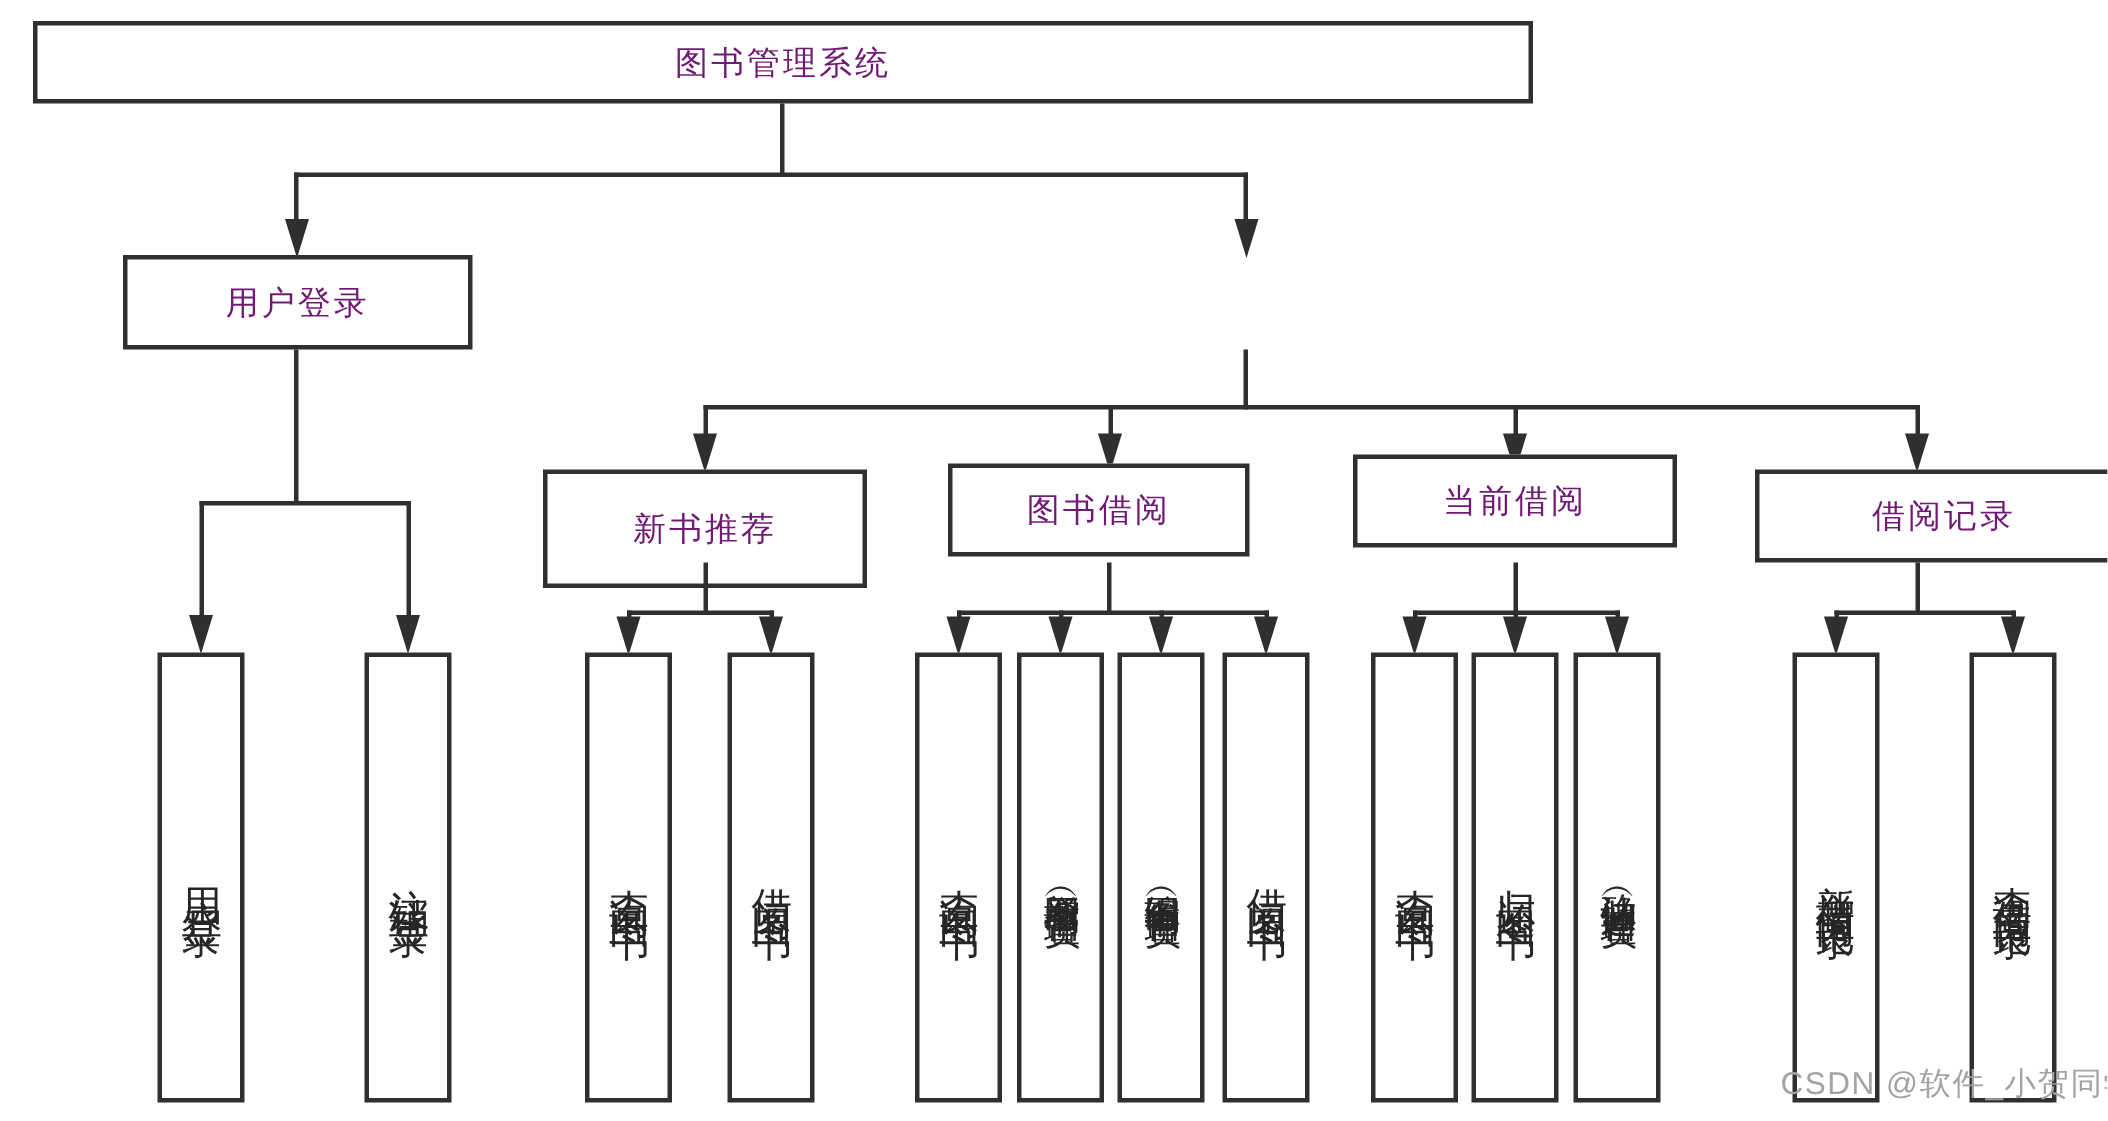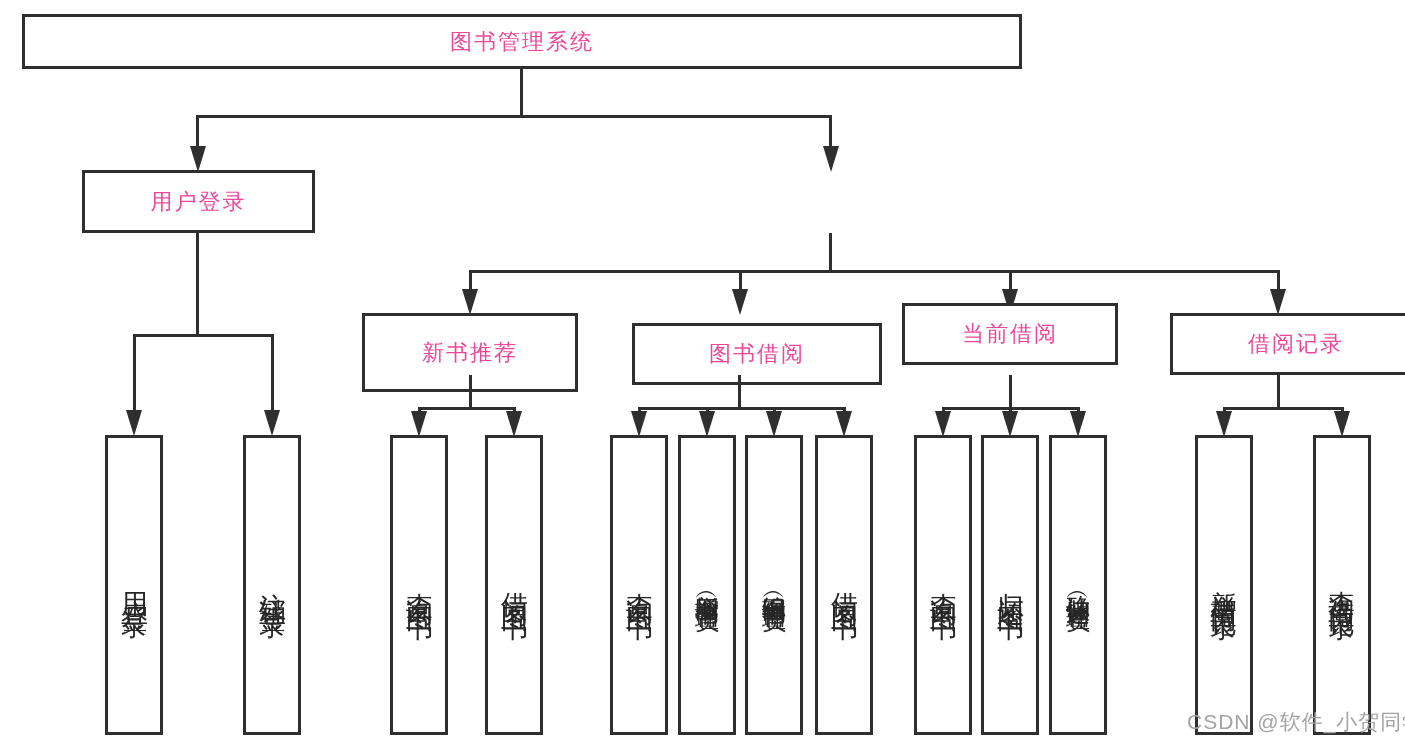--- a/index.html
+++ b/index.html
@@ -3,21 +3,21 @@
 <meta charset="utf-8">
 <style>
   * { margin:0; padding:0; box-sizing:border-box; }
   html,body { background:#ffffff; }
   body { font-family:"Liberation Sans", sans-serif; }
   .stage { position:relative; width:1405px; height:747px; background:#ffffff; overflow:hidden; }
 
   .box {
     position:absolute; border:3px solid #2f2f2f; background:#ffffff;
     display:flex; align-items:center; justify-content:center;
-    font-size:22px; color:#ec4899; letter-spacing:2px;
+    font-size:22px; color:#701a75; letter-spacing:2px;
   }
   .leafbox {
     position:absolute; width:58px; height:300px;
     border:3px solid #2f2f2f; background:#ffffff;
     display:flex; align-items:center; justify-content:center;
   }
   .vtext {
     writing-mode:vertical-rl; text-orientation:mixed;
     font-size:27px; letter-spacing:7px; line-height:1; color:#262626;
   }
@@ -71,21 +71,21 @@
   <div class="vl" style="left:739px; top:270px; height:22px;"></div>
   <div class="ah" style="left:732px; top:289px;"></div>
   <div class="vl" style="left:1009px; top:270px; height:22px;"></div>
   <div class="ah" style="left:1002px; top:289px;"></div>
   <div class="vl" style="left:1277px; top:270px; height:22px;"></div>
   <div class="ah" style="left:1270px; top:289px;"></div>
 
   <div class="box" style="left:362px; top:313px; width:216px; height:79px;">
     <span>新书推荐</span>
   </div>
-  <div class="box" style="left:632px; top:323px; width:250px; height:62px;">
+  <div class="box" style="left:632px; top:309px; width:201px; height:62px;">
     <span>图书借阅</span>
   </div>
   <div class="box" style="left:902px; top:303px; width:216px; height:62px;">
     <span>当前借阅</span>
   </div>
   <div class="box" style="left:1170px; top:313px; width:252px; height:62px;">
     <span>借阅记录</span>
   </div>
 
   <div class="vl" style="left:469px; top:375px; height:35px;"></div>

